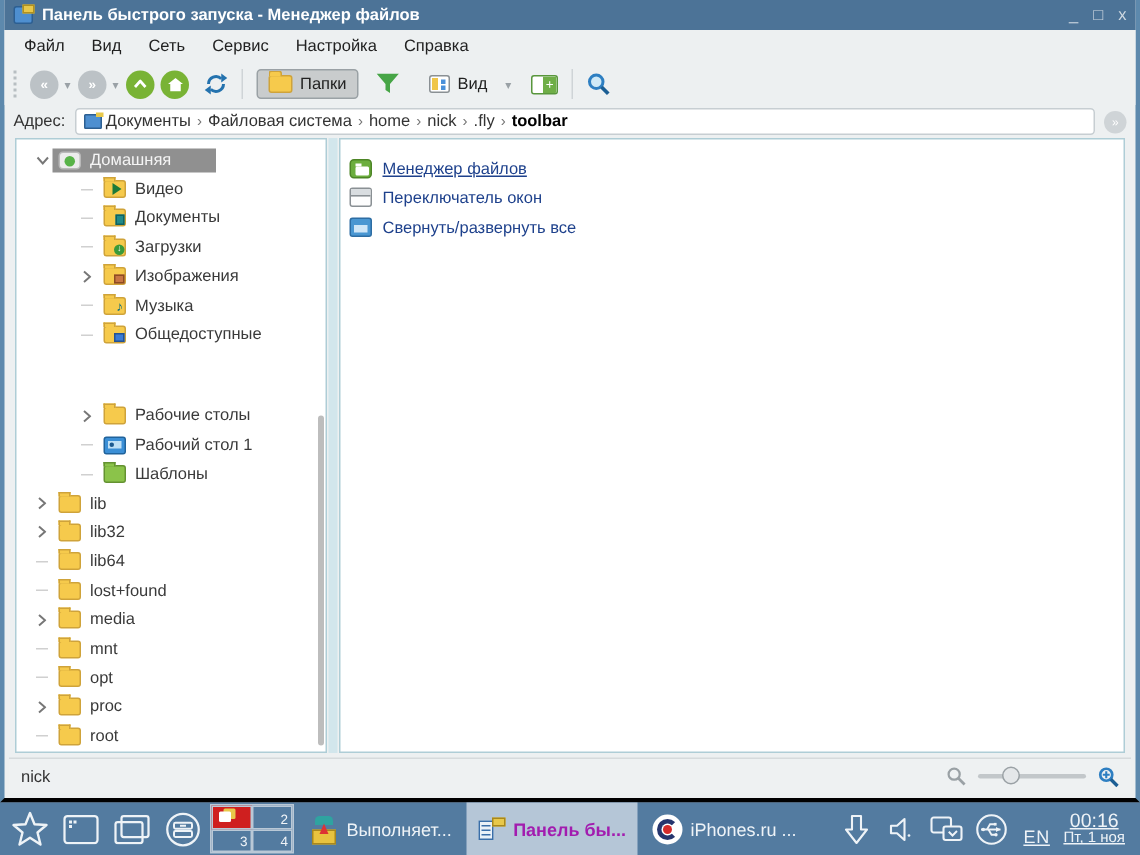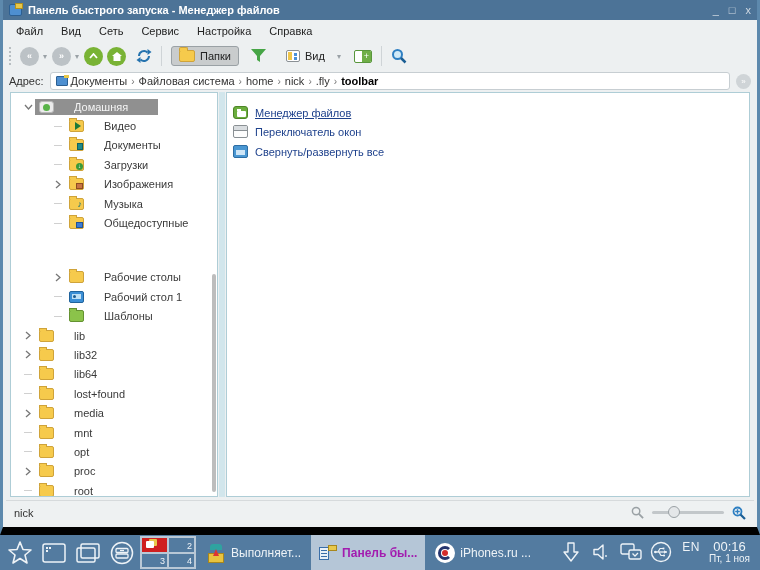--- a/index.html
+++ b/index.html
@@ -3,21 +3,21 @@
 <meta charset="utf-8">
 <style>
   * { margin:0; padding:0; box-sizing:border-box; }
   html,body { width:760px; height:570px; overflow:hidden;
     font-family:"Liberation Sans", sans-serif; background:#3c5e7d; }
   .stage { position:relative; width:760px; height:570px; }
 
   
   .window { position:absolute; left:0; top:0; width:760px; height:535px;
     background:#edf0f1; border-left:3px solid #5d89ad; border-right:3px solid #5d89ad;
-    border-bottom:8px solid #000000; }
+    border-bottom:3px solid #000000; }
   .titlebar { height:20px; background:#4c7397; display:flex; align-items:center;
     padding:0 6px; color:#fff; }
   .titlebar .ttl { font-size:11px; font-weight:bold; margin-left:6px; flex:1;
     white-space:nowrap; overflow:hidden; }
   .winbtns { display:flex; gap:10px; font-size:11px; color:#cfd9e2; }
   .winbtns span { cursor:default; }
   .appicon { width:13px; height:12px; background:#4e8fd0; border:1px solid #2c5f92;
     border-radius:2px; position:relative; }
   .appicon::after { content:""; position:absolute; right:-2px; top:-2px; width:6px;
     height:4px; background:#e8c84a; border:1px solid #b09020; }
@@ -82,21 +82,21 @@
   .divider { width:6px; background:#d2e6ec; margin:0 1px; }
   .mainpane { flex:1; padding:6px 4px; }
   .vscroll { position:absolute; right:1px; top:45%; width:4px; height:54%;
     background:#bdbdbd; border-radius:2px; }
 
   .trow { height:19.4px; display:flex; align-items:center; font-size:11px;
     color:#3a3a3a; white-space:nowrap; }
   .expander { width:14px; flex:0 0 auto; display:flex; align-items:center;
     justify-content:center; color:#777; }
   .dashline { width:8px; height:1px; background:#d0d0d0; }
-  .selwrap { display:flex; align-items:center; gap:20px; padding:2px 26px 2px 4px;justify-content:flex-end; }
+  .selwrap { display:flex; align-items:center; gap:6px; padding:2px 26px 2px 4px;justify-content:flex-end; }
   .selwrap.selected { background:#909090; color:#f5f5f5; }
   .tlabel { padding-right:4px; }
 
   
   .ticon { width:15px; height:12px; position:relative; flex:0 0 auto; }
   .tfolder { background:#f6ca4c; border:1px solid #cfa33a; border-radius:2px; }
   .tfolder::before { content:""; position:absolute; left:-1px; top:-3px; width:6px;
     height:2px; background:#f6ca4c; border:1px solid #cfa33a; border-bottom:none; }
   .tfolder .ovl { position:absolute; right:0; bottom:0; }
   .ovl-video { width:0; height:0; border-left:6px solid #1c7a38;
@@ -183,22 +183,22 @@
   .fmic .doc::after { content:""; position:absolute; left:1px; top:2px; width:6px;
     height:1px; background:#3a6ea8; box-shadow:0 3px 0 #3a6ea8, 0 6px 0 #3a6ea8; }
   .fmic .fold { position:absolute; right:0; top:0; width:9px; height:6px;
     background:#e8c84a; border:1px solid #a8871d; }
   .iphic { width:20px; height:20px; border-radius:50%; background:#fff;
     position:relative; flex:0 0 auto; }
   .iphic::before { content:""; position:absolute; inset:3px; border:3px solid #25356e;
     border-right-color:transparent; border-radius:50%; }
   .iphic::after { content:""; position:absolute; left:7px; top:7px; width:6px;
     height:6px; border-radius:50%; background:#d42b2b; }
-  .tray { display:flex; align-items:flex-start; gap:6px; margin-left:auto;
-    padding-right:4px; }
+  .tray { display:flex; align-items:flex-end; gap:6px; margin-left:auto;
+    padding-right:4px;text-decoration:underline; }
   .trayic { width:24px; height:24px; display:flex; align-items:center;
     justify-content:center; }
   .lang { font-size:12px; letter-spacing:0.5px; padding:0 3px; }
   .clock { text-align:center; line-height:1.05; padding-right:2px; }
   .clock .time { font-size:13px; }
   .clock .date { font-size:10px; }
   svg { display:block; }
 </style>
 </head>
 <body>

